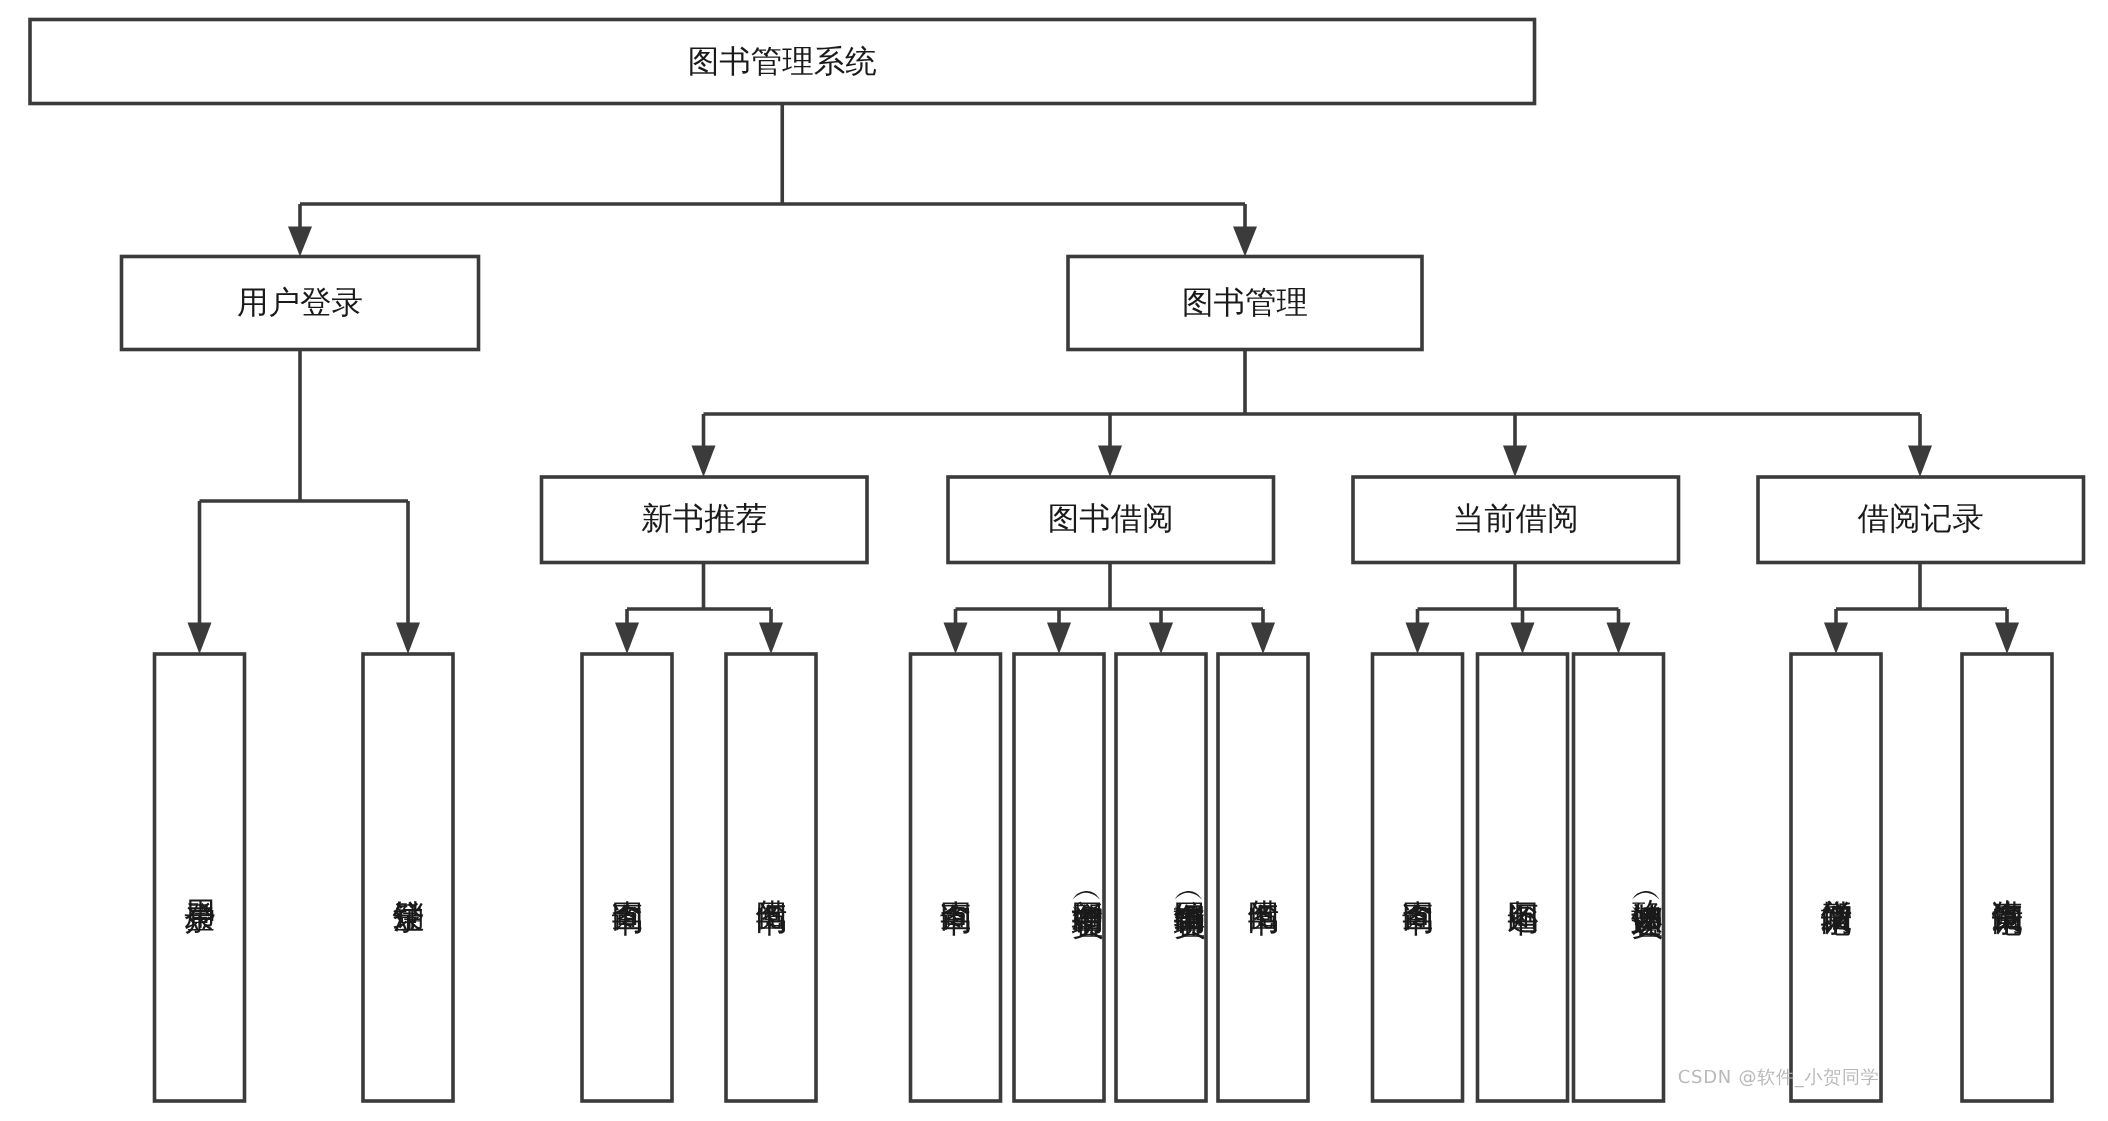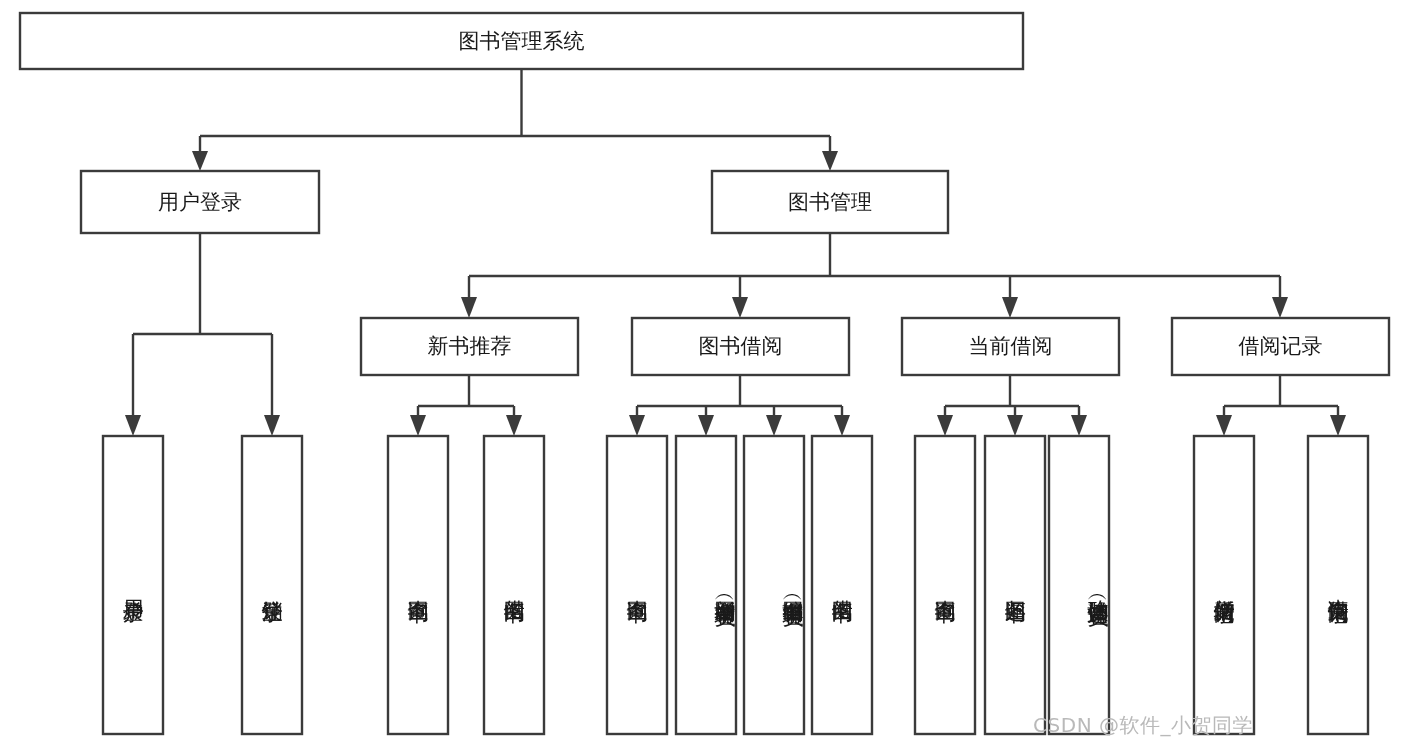--- a/index.html
+++ b/index.html
@@ -57,23 +57,23 @@
     line-height: 1.08;
     color: #1a1a1a;
     letter-spacing: 1px;
     text-align: center;
     white-space: nowrap;
     pointer-events: none;
   }
   .watermark {
     position: absolute;
     right: 8px;
-    bottom: 8px;
-    font-family: "DejaVu Sans", "Liberation Sans", sans-serif;
-    font-size: 20px;
+    bottom: 20px;
+    font-family: "DejaVu Sans", "Liberation Sans", sans-serif;
+    font-size: 12px;
     color: #b9b9b9;
     letter-spacing: 0.5px;
     white-space: nowrap;
   }
 </style>
 </head>
 <body>
 
 <div id="chart-root">
 

